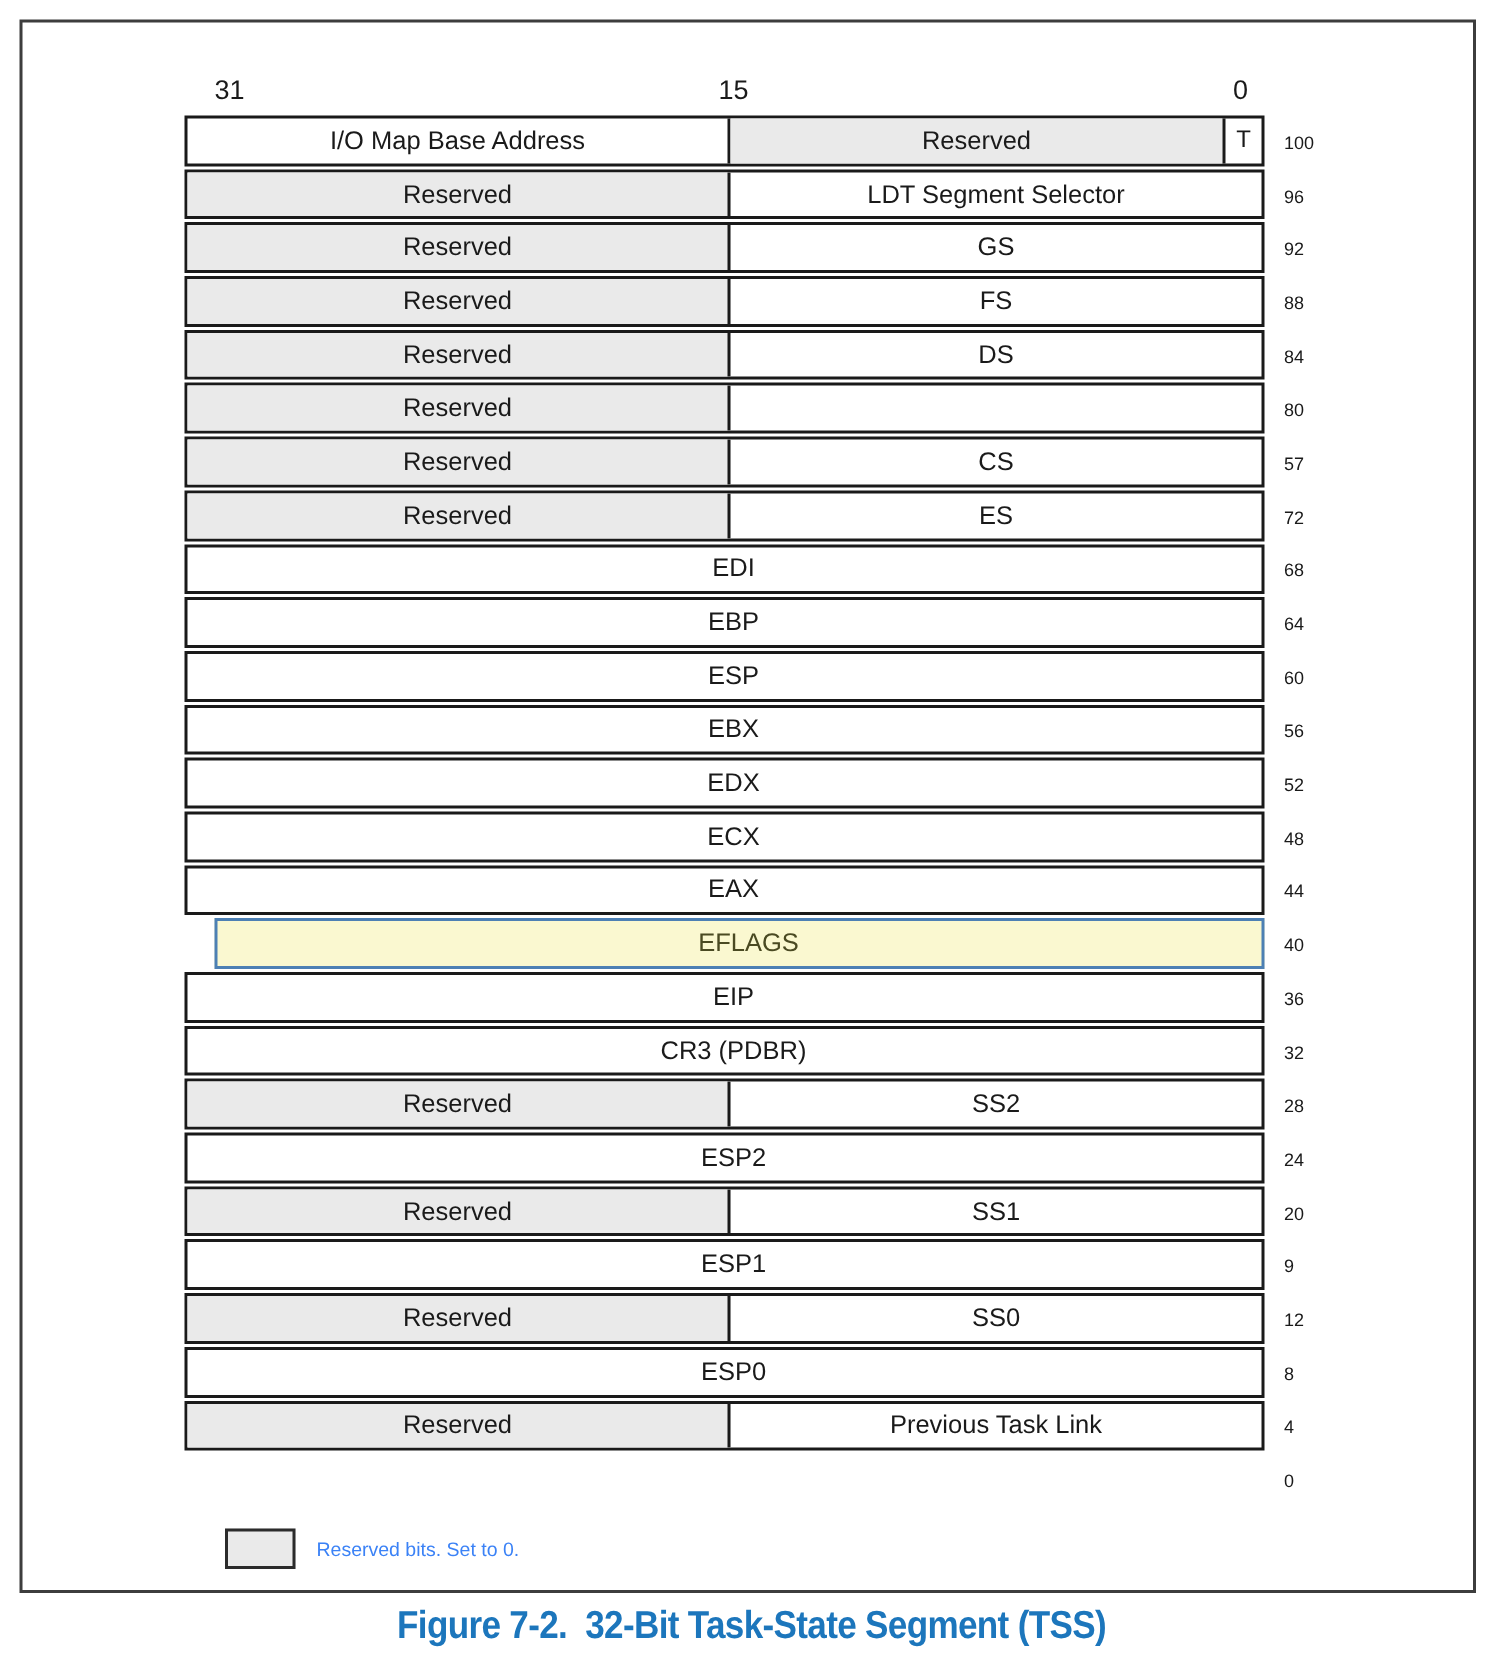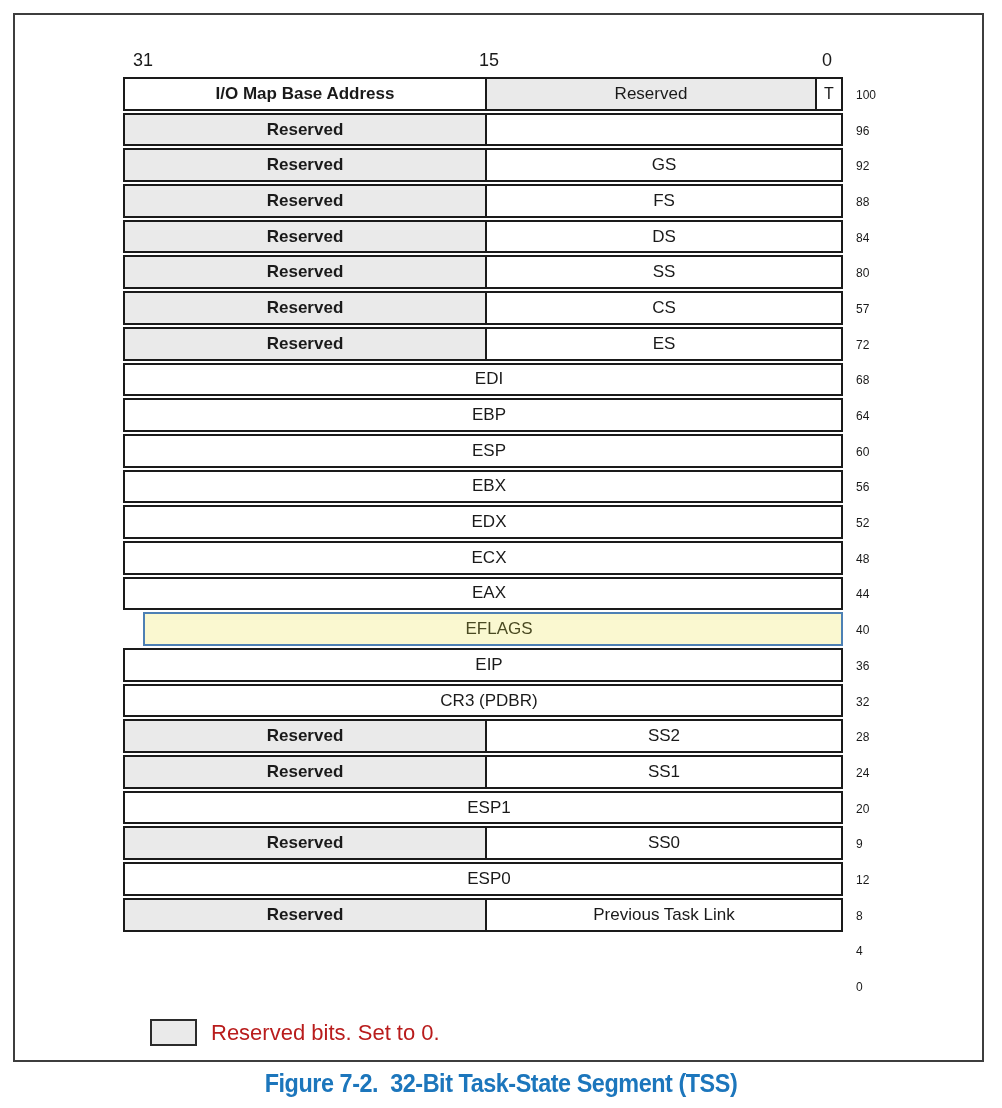--- a/index.html
+++ b/index.html
@@ -15,21 +15,21 @@
   .outer-frame {
     position: absolute; left: 13px; top: 13px;
     width: 971px; height: 1049px;
     border: 2px solid var(--frame-gray, #3d3d3d);
   }
 
   .bit-label {
     position: absolute; top: 50px; height: 22px;
     font-size: 18px; color: var(--text-dark, #1a1a1a);
   }
-  .bit-31 { left: 123px; width: 40px; text-align: center; }
+  .bit-31 { left: 123px; width: 40px; text-align: right; }
   .bit-15 { left: 469px; width: 40px; text-align: center; }
   .bit-0  { left: 807px; width: 40px; text-align: center; }
 
   .tss-table { position: absolute; left: 123px; top: 77px; width: 720px; }
   .row {
     display: flex;
     height: 33.7px;
     margin-bottom: 2px;
     border: 2px solid var(--line-dark, #1a1a1a);
     background: #ffffff;
@@ -40,21 +40,21 @@
     background: var(--highlight-fill, #faf8d0);
     margin-left: 20px;
   }
   .row.highlight .cell { color: var(--highlight-text, #4a4a22); }
 
   .cell {
     display: flex; align-items: center; justify-content: center;
     font-size: 17px; color: var(--text-dark, #1a1a1a);
     overflow: hidden; white-space: nowrap;
   }
-  .cell.left  { width: 362px; border-right: 2px solid var(--line-dark, #1a1a1a); font-weight: bold; }
+  .cell.left  { width: 362px; border-right: 2px solid var(--line-dark, #1a1a1a); }
   .cell.mid   { flex: 1; }
   .cell.right { flex: 1; }
   .cell.full  { flex: 1; padding-left: 12px; }
   .cell.tcell { width: 26px; border-left: 2px solid var(--line-dark, #1a1a1a); font-size: 16px; }
   .cell.gray  { background: var(--reserved-fill, #eaeaea); }
 
   .offsets { position: absolute; left: 856px; top: 77px; width: 60px; }
   .offset {
     height: 35.7px; display: flex; align-items: center;
     font-size: 12px; color: var(--text-dark, #1a1a1a);
@@ -63,21 +63,21 @@
   .legend {
     position: absolute; left: 150px; top: 1019px;
     display: flex; align-items: center;
   }
   .legend-swatch {
     width: 47px; height: 27px;
     background: var(--reserved-fill, #eaeaea);
     border: 2px solid #2b2b2b;
     margin-right: 14px;
   }
-  .legend-label { font-size: 22px; color: #b91c1c; }
+  .legend-label { font-size: 13px; color: #3b82f6; }
 
   .caption {
     position: absolute; left: 0; top: 1068px; width: 100%;
     text-align: center;
     font-size: 26px; font-weight: bold; letter-spacing: -0.5px;
     transform: scaleX(0.9); transform-origin: center;
     color: var(--caption-blue, #1c76bc);
   }
 </style>
 </head>
@@ -91,36 +91,36 @@
   <div class="bit-label bit-0">0</div>
 
   <div class="tss-table" id="tss-table">
       <div class="row">
         <div class="cell left">I/O Map Base Address</div>
         <div class="cell mid gray">Reserved</div>
         <div class="cell tcell">T</div>
       </div>
       <div class="row">
         <div class="cell left gray">Reserved</div>
+        <div class="cell right">LDT Segment Selector</div>
       </div>
       <div class="row">
         <div class="cell left gray">Reserved</div>
         <div class="cell right">GS</div>
       </div>
       <div class="row">
         <div class="cell left gray">Reserved</div>
         <div class="cell right">FS</div>
       </div>
       <div class="row">
         <div class="cell left gray">Reserved</div>
         <div class="cell right">DS</div>
       </div>
       <div class="row">
         <div class="cell left gray">Reserved</div>
-        <div class="cell right">SS</div>
       </div>
       <div class="row">
         <div class="cell left gray">Reserved</div>
         <div class="cell right">CS</div>
       </div>
       <div class="row">
         <div class="cell left gray">Reserved</div>
         <div class="cell right">ES</div>
       </div>
       <div class="row">
@@ -149,20 +149,23 @@
       </div>
       <div class="row">
         <div class="cell full">EIP</div>
       </div>
       <div class="row">
         <div class="cell full">CR3 (PDBR)</div>
       </div>
       <div class="row">
         <div class="cell left gray">Reserved</div>
         <div class="cell right">SS2</div>
+      </div>
+      <div class="row">
+        <div class="cell full">ESP2</div>
       </div>
       <div class="row">
         <div class="cell left gray">Reserved</div>
         <div class="cell right">SS1</div>
       </div>
       <div class="row">
         <div class="cell full">ESP1</div>
       </div>
       <div class="row">
         <div class="cell left gray">Reserved</div>

